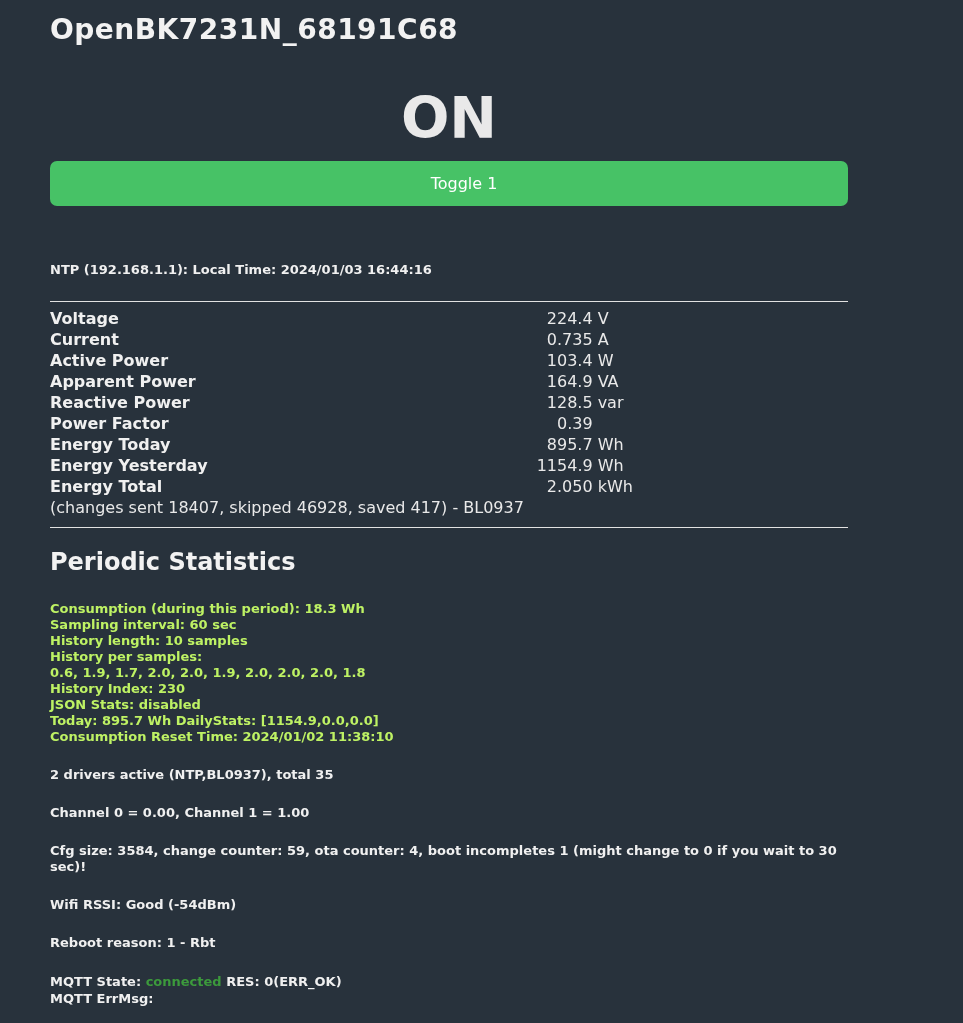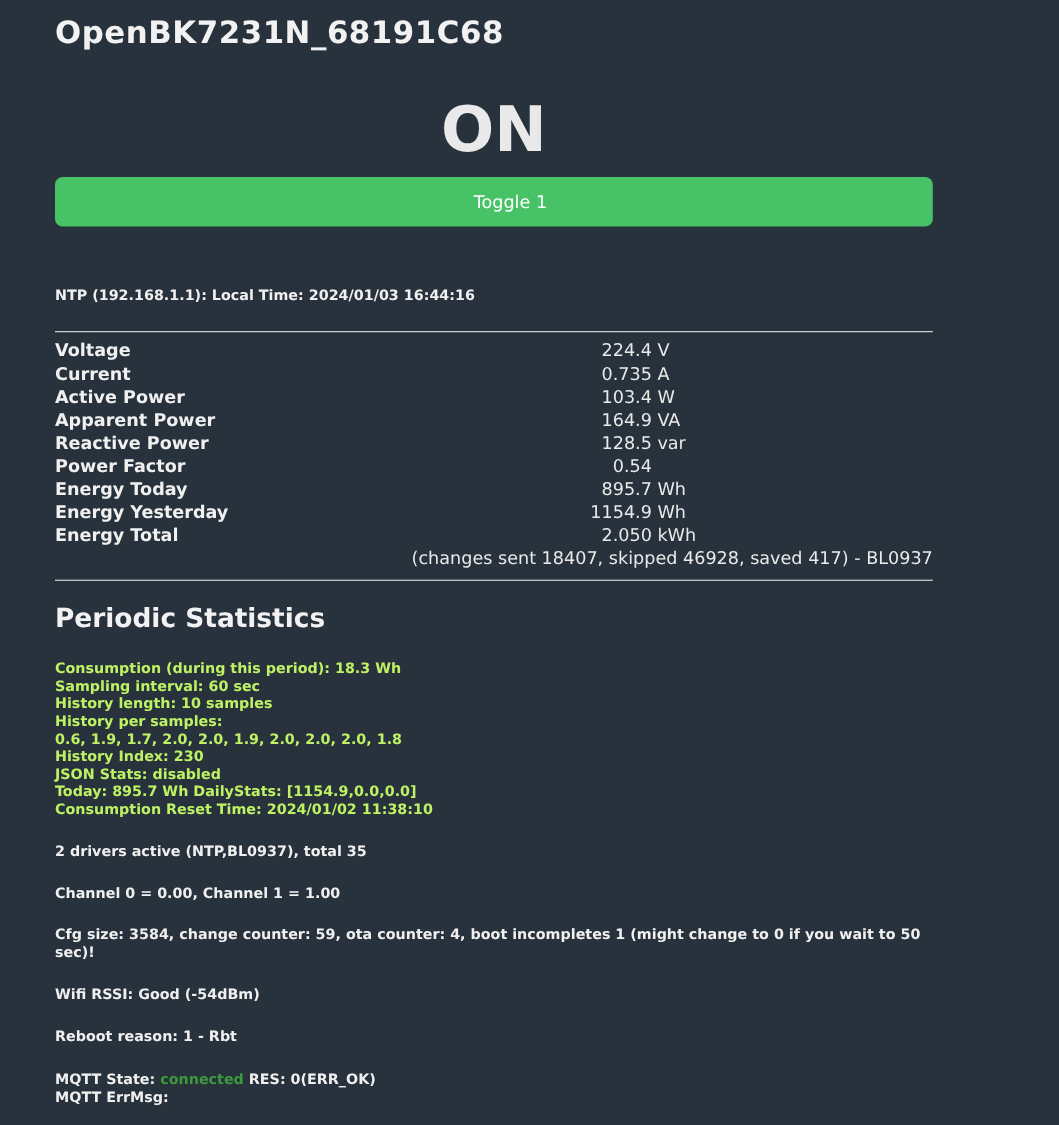--- a/index.html
+++ b/index.html
@@ -88,21 +88,20 @@
   table.sensor-table td.unit {
     text-align: left;
     width: 32%;
     padding-left: 5px;
     color: #e9e9e9;
   }
   .sensor-footer {
     font-size: 16px;
     line-height: 21px;
     color: #e9e9e9;
-    text-align: right;
   }
   h2.section-heading {
     font-size: 24px;
     font-weight: bold;
     color: #f2f2f2;
     margin: 20px 0 0 0;
   }
   .stats-block {
     margin-top: 25px;
     font-size: 13px;
@@ -166,21 +165,21 @@
           <td class="val">164.9</td>
           <td class="unit">VA</td>
         </tr>
         <tr>
           <th>Reactive Power</th>
           <td class="val">128.5</td>
           <td class="unit">var</td>
         </tr>
         <tr>
           <th>Power Factor</th>
-          <td class="val">0.54</td>
+          <td class="val">0.39</td>
           <td class="unit"></td>
         </tr>
         <tr>
           <th>Energy Today</th>
           <td class="val">895.7</td>
           <td class="unit">Wh</td>
         </tr>
         <tr>
           <th>Energy Yesterday</th>
           <td class="val">1154.9</td>
@@ -209,21 +208,21 @@
       <div>History Index: 230</div>
       <div>JSON Stats: disabled</div>
       <div>Today: 895.7 Wh DailyStats: [1154.9,0.0,0.0]</div>
       <div>Consumption Reset Time: 2024/01/02 11:38:10</div>
     </div>
 
     <div class="status-para">2 drivers active (NTP,BL0937), total 35</div>
 
     <div class="status-para">Channel 0 = 0.00, Channel 1 = 1.00</div>
 
-    <div class="status-para">Cfg size: 3584, change counter: 59, ota counter: 4, boot incompletes 1 (might change to 0 if you wait to 50 sec)!</div>
+    <div class="status-para">Cfg size: 3584, change counter: 59, ota counter: 4, boot incompletes 1 (might change to 0 if you wait to 30 sec)!</div>
 
     <div class="status-para">Wifi RSSI: Good (-54dBm)</div>
 
     <div class="status-para">Reboot reason: 1 - Rbt</div>
 
     <div class="mqtt-block">
       <div>
         <span>MQTT State: </span><span class="mqtt-green">connected</span><span> RES: 0(ERR_OK)</span>
       </div>
       <div>MQTT ErrMsg:</div>

